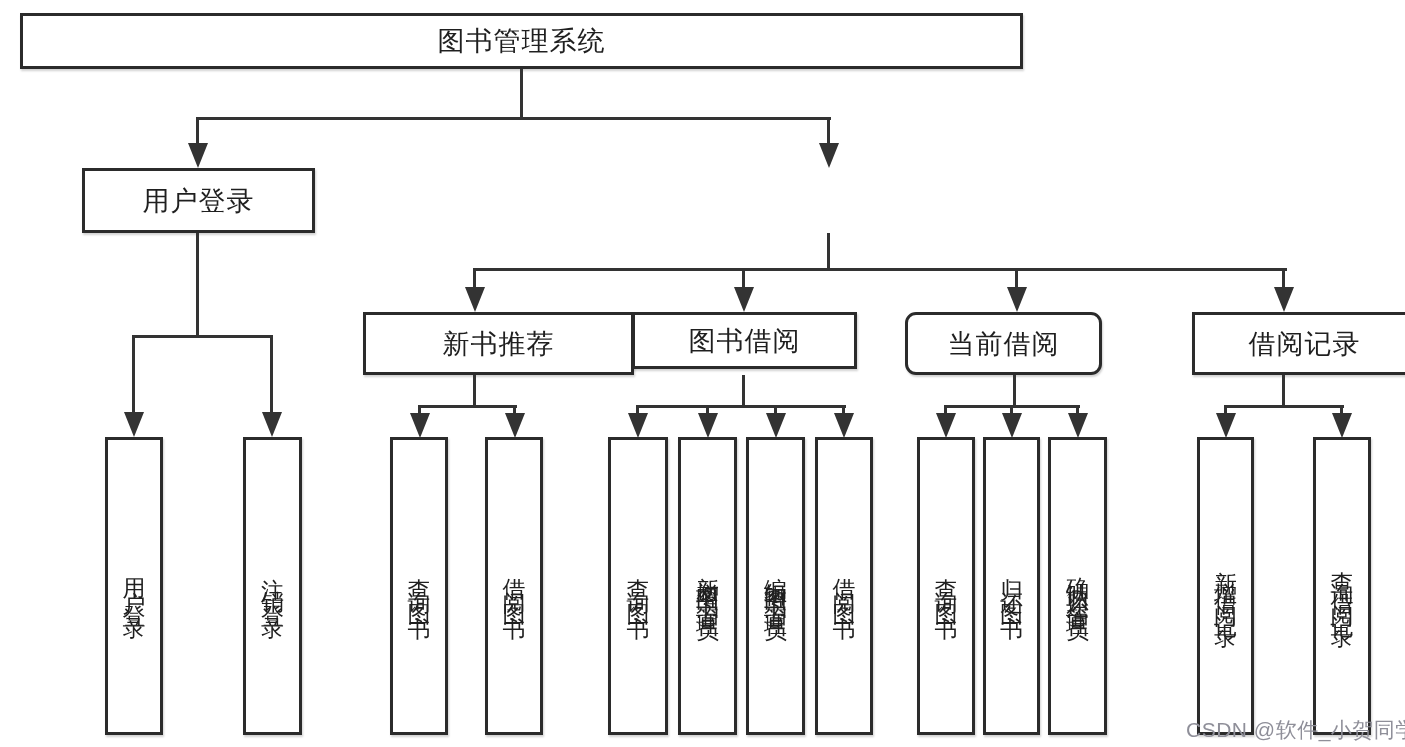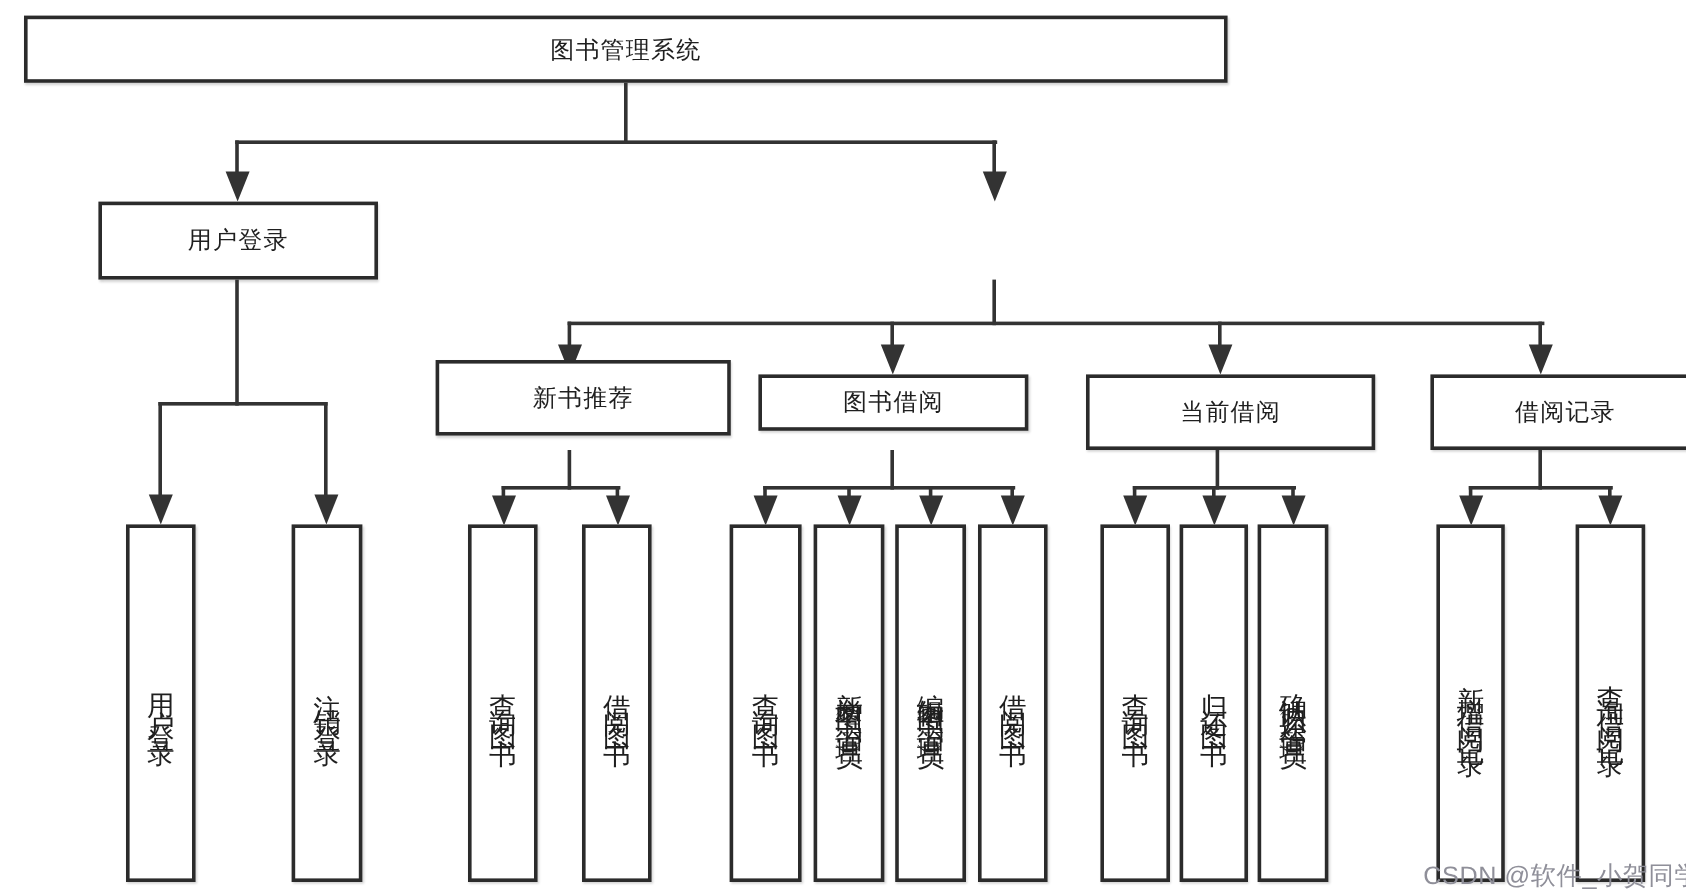--- a/index.html
+++ b/index.html
@@ -6,21 +6,21 @@
   .canvas {
     position:relative; width:1405px; height:747px; background:#ffffff;
     font-family:"Liberation Sans", sans-serif; overflow:hidden;
   }
   .node {
     position:absolute; box-sizing:border-box; background:#ffffff;
     border:3px solid #2b2b2b; box-shadow:1px 2px 2px rgba(0,0,0,0.18);
     display:flex; align-items:center; justify-content:center;
     color:#1f1f1f;
   }
-  .hnode { font-size:20px; letter-spacing:1px; }
+  .hnode { font-size:27px; letter-spacing:1px; }
   .vnode { }
   .vtext {
     writing-mode:vertical-rl; text-orientation:mixed;
     font-size:23px; color:#1f1f1f; line-height:1;
   }
   .sp4 { letter-spacing:13px; }
   .sp6 { letter-spacing:11px; }
   .sp9 { letter-spacing:6px; }
   .line { position:absolute; background:#333333; }
   .vl { width:3px; }
@@ -66,27 +66,27 @@
   <div class="line hl" style="left:473px; top:268px; width:814px;"></div>
   <div class="line vl" style="left:473px; top:268px; height:22px;"></div>
   <div class="arr" style="left:465px; top:287px;"></div>
   <div class="line vl" style="left:742px; top:268px; height:22px;"></div>
   <div class="arr" style="left:734px; top:287px;"></div>
   <div class="line vl" style="left:1015px; top:268px; height:22px;"></div>
   <div class="arr" style="left:1007px; top:287px;"></div>
   <div class="line vl" style="left:1282px; top:268px; height:22px;"></div>
   <div class="arr" style="left:1274px; top:287px;"></div>
 
-  <div class="node hnode" style="left:363px; top:300px; width:246px; height:63px;align-items:center;">
+  <div class="node hnode" style="left:363px; top:312px; width:271px; height:63px;align-items:center;">
     <span>新书推荐</span>
   </div>
-  <div class="node hnode" style="left:632px; top:312px; width:225px; height:47px;">
+  <div class="node hnode" style="left:632px; top:312px; width:225px; height:57px;">
     <span>图书借阅</span>
   </div>
-  <div class="node hnode" style="left:905px; top:312px; width:241px; height:63px;">
+  <div class="node hnode" style="left:905px; top:312px; width:197px; height:63px;border-radius:11px;">
     <span>当前借阅</span>
   </div>
   <div class="node hnode" style="left:1172px; top:312px; width:225px; height:63px;margin-left:20px;">
     <span>借阅记录</span>
   </div>
 
   <div class="line vl" style="left:473px; top:375px; height:33px;"></div>
   <div class="line hl" style="left:418px; top:405px; width:99px;"></div>
   <div class="line vl" style="left:418px; top:405px; height:10px;"></div>
   <div class="arr" style="left:410px; top:413px;"></div>

